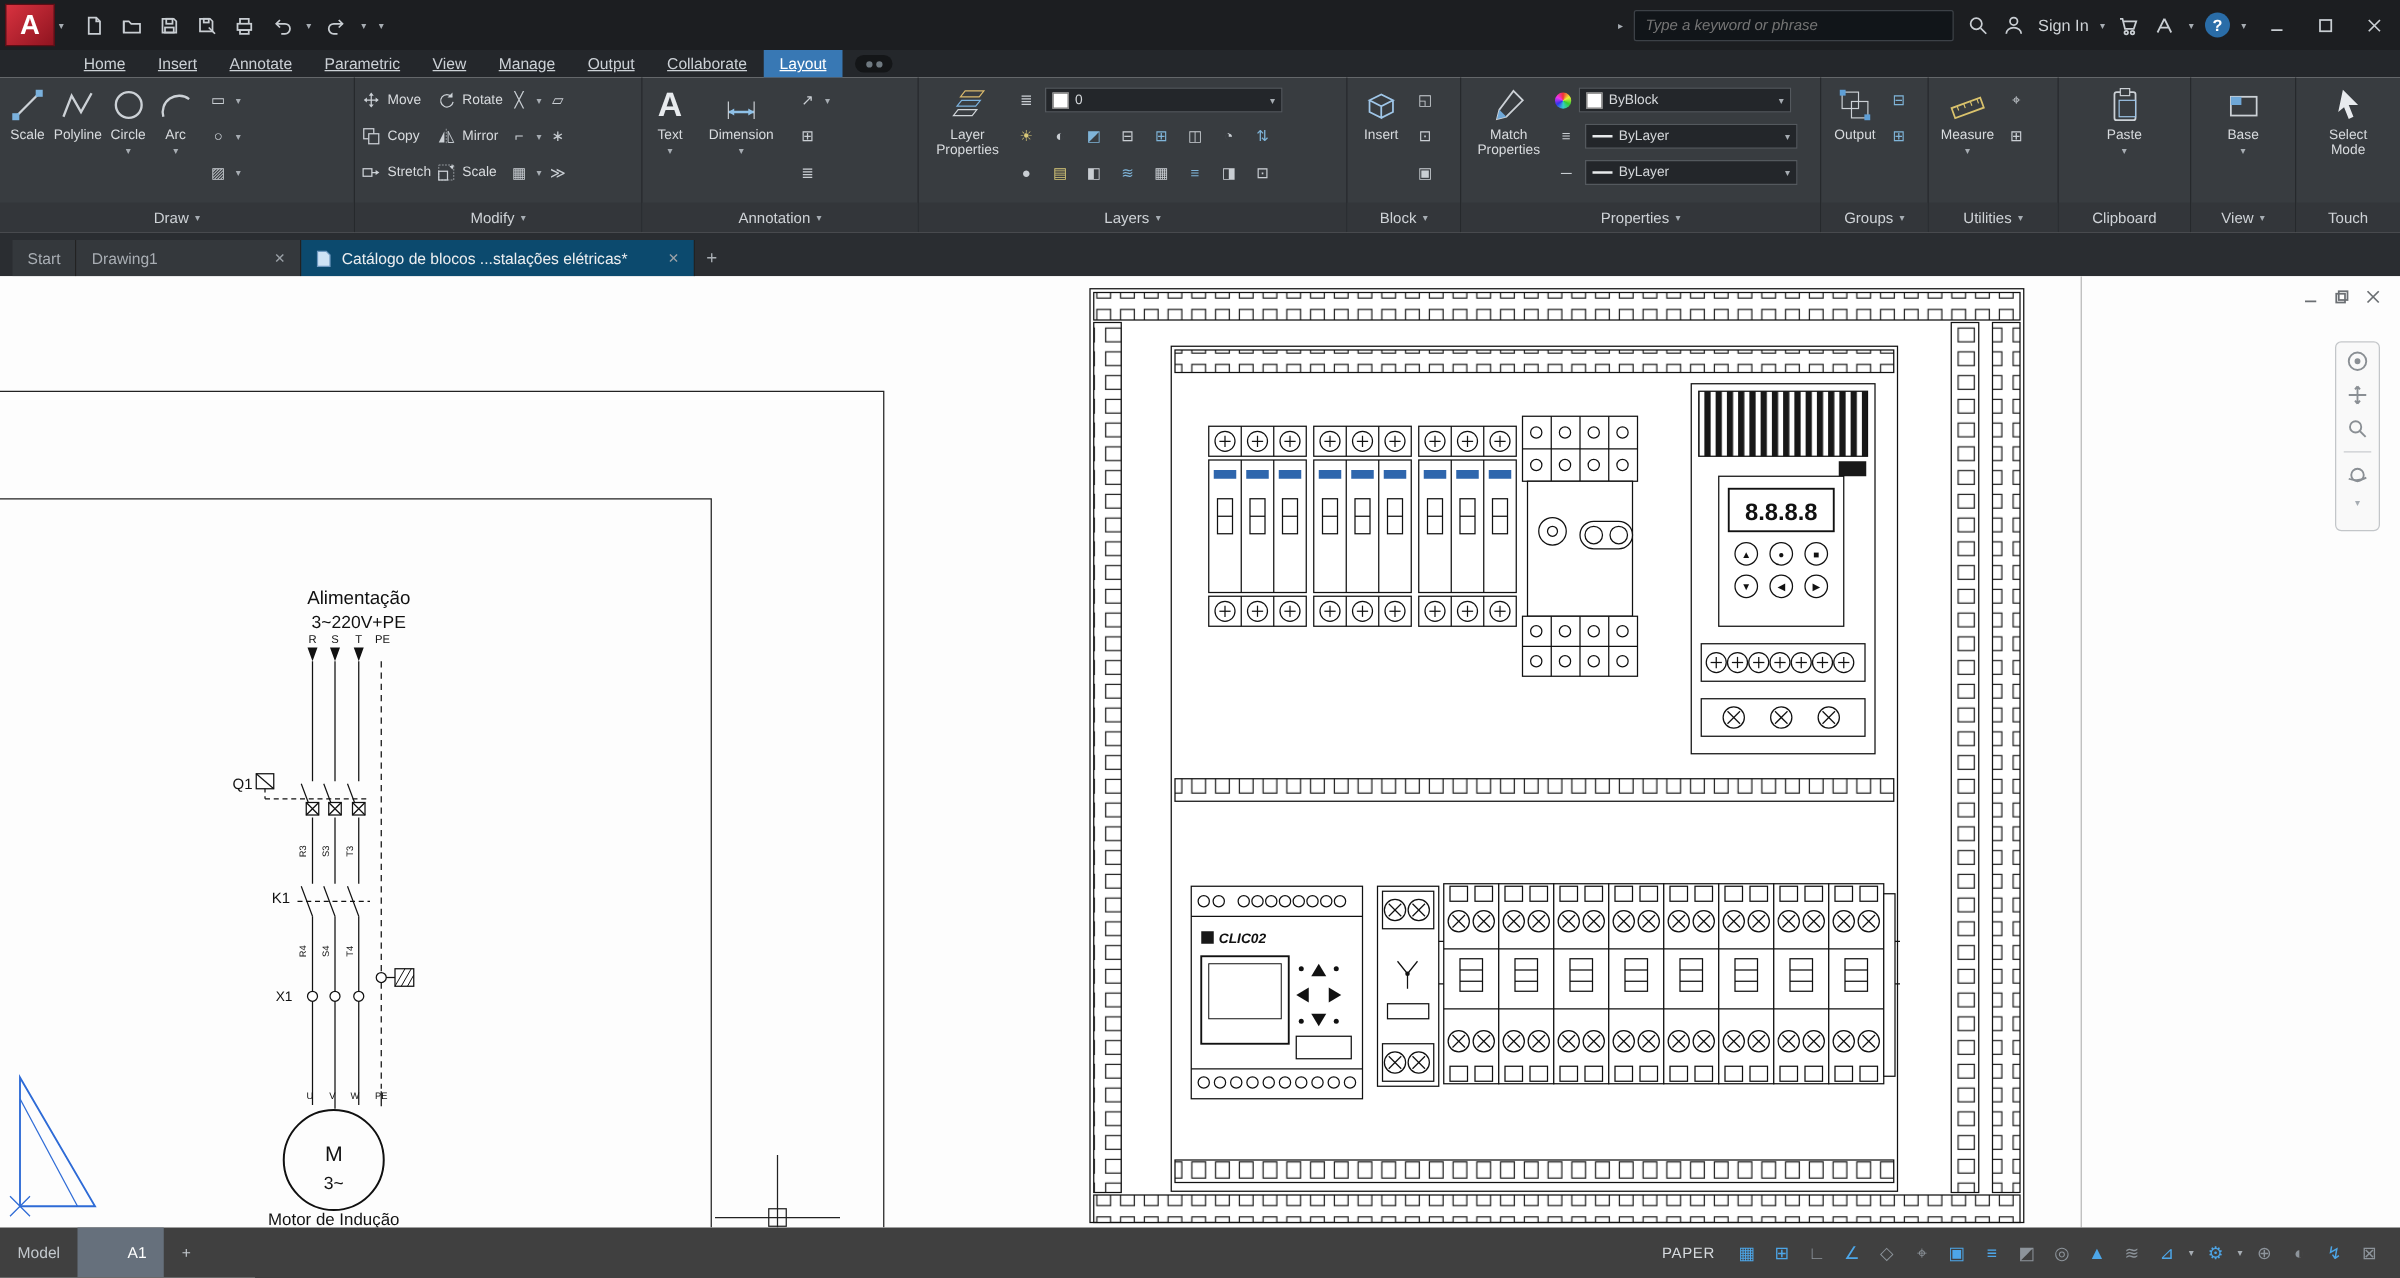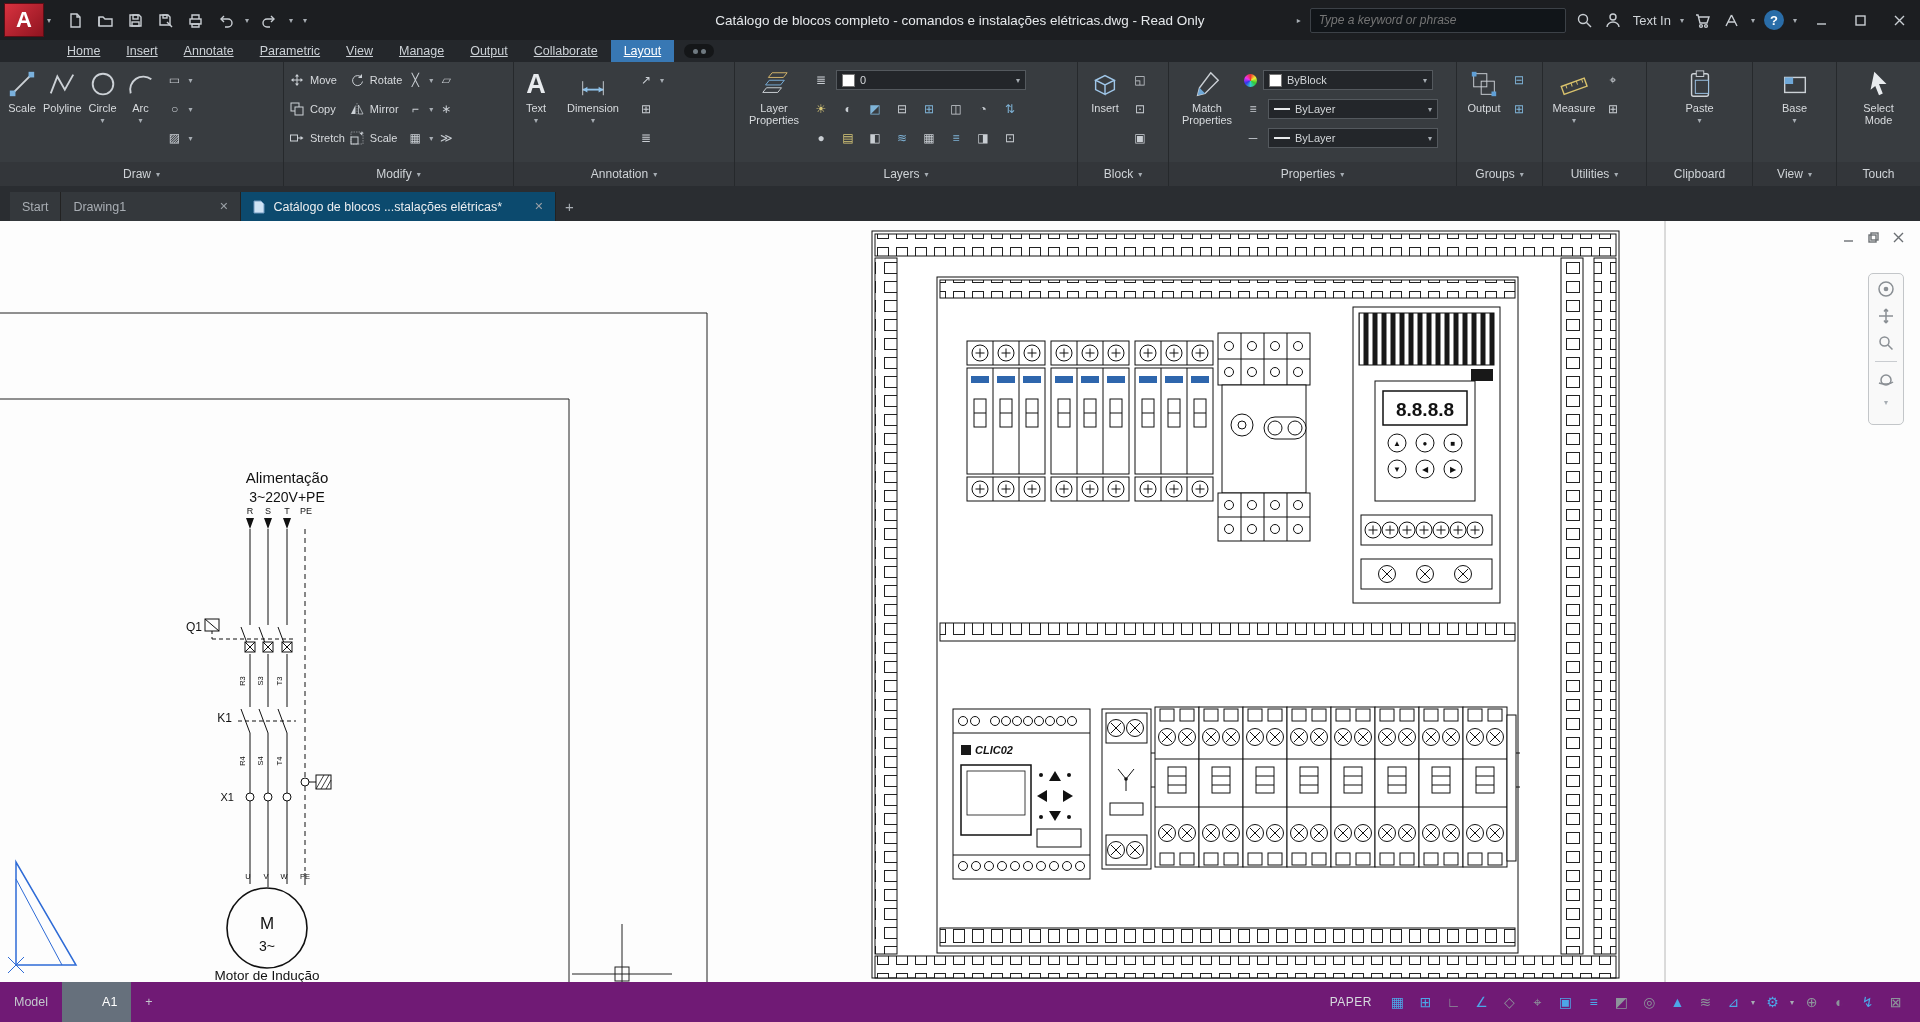--- a/index.html
+++ b/index.html
@@ -67,21 +67,21 @@
   .canvas svg text{font-family:"Liberation Sans",sans-serif;fill:#111;}
   .wctrl{position:absolute;top:8px;right:14px;display:flex;gap:9px;}
   .wctrl span{width:16px;height:16px;display:flex;align-items:center;justify-content:center;}
   .wctrl svg{width:13px;height:13px;stroke:#6b6f73;fill:none;stroke-width:1.4;}
   .navbar{position:absolute;top:52px;right:16px;width:36px;height:152px;background:rgba(248,248,248,.92);
           border:1px solid #c3c6c9;border-radius:5px;display:flex;flex-direction:column;
           align-items:center;padding:6px 0;gap:9px;box-sizing:border-box;}
   .navbar svg{width:18px;height:18px;stroke:#8a8f94;fill:none;stroke-width:1.5;}
   .navbar .sep{width:22px;height:1px;background:#c9ccd0;}
   
-  .bottombar{position:absolute;top:982px;left:0;width:1920px;height:40px;background:#701a75;
+  .bottombar{position:absolute;top:982px;left:0;width:1920px;height:40px;background:#404040;
              display:flex;align-items:center;color:#c3c8cd;font-size:12.5px;}
   .mtab{padding:0 14px;height:40px;display:flex;align-items:center;}
   .mtab.active{background:#66707c;color:#fff;padding-left:40px;}
   .sicons{position:absolute;right:14px;display:flex;align-items:center;gap:7px;}
   .sic{width:21px;height:21px;display:flex;align-items:center;justify-content:center;font-size:14px;}
   .sic.blue{color:#4da6e8;}
   .sic.gray{color:#8d949b;}
   .paper{color:#d6dade;font-size:12px;margin-right:8px;letter-spacing:.5px;}
 </style>
 </head>
@@ -134,37 +134,36 @@
       <span class="dd">▾</span>
       <span class="qicon">
           <svg viewBox="0 0 17 17">
             <path d="M13 7H6a4 4 0 0 0 0 8h3"></path>
             <path d="M10 4l3 3-3 3"></path>
           </svg>
         </span>
       <span class="dd">▾</span>
       <span class="dd">▾</span>
     </div>
-    <div class="tb-title">Catálogo de blocos completo - comandos e instalações elétricas.dwg - Read Only</div>
     <div class="tb-right">
       <span class="dd">▸</span>
       <input class="searchbox" placeholder="Type a keyword or phrase" style="">
       <span class="qicon">
           <svg viewBox="0 0 17 17">
             <circle cx="7" cy="7" r="4.5"></circle>
             <path d="M10.5 10.5 15 15"></path>
           </svg>
         </span>
       <span class="qicon">
           <svg viewBox="0 0 17 17">
             <circle cx="8" cy="5" r="3"></circle>
             <path d="M2 15a6 5 0 0 1 12 0"></path>
           </svg>
         </span>
-      <span>Text In</span>
+      <span>Sign In</span>
       <span class="dd">▾</span>
       <span class="qicon">
           <svg viewBox="0 0 17 17">
             <path d="M2 3h2l2 8h7l2-6H5"></path>
             <circle cx="7" cy="14" r="1.4"></circle>
             <circle cx="12" cy="14" r="1.4"></circle>
           </svg>
         </span>
       <span class="qicon">
           <svg viewBox="0 0 17 17">

